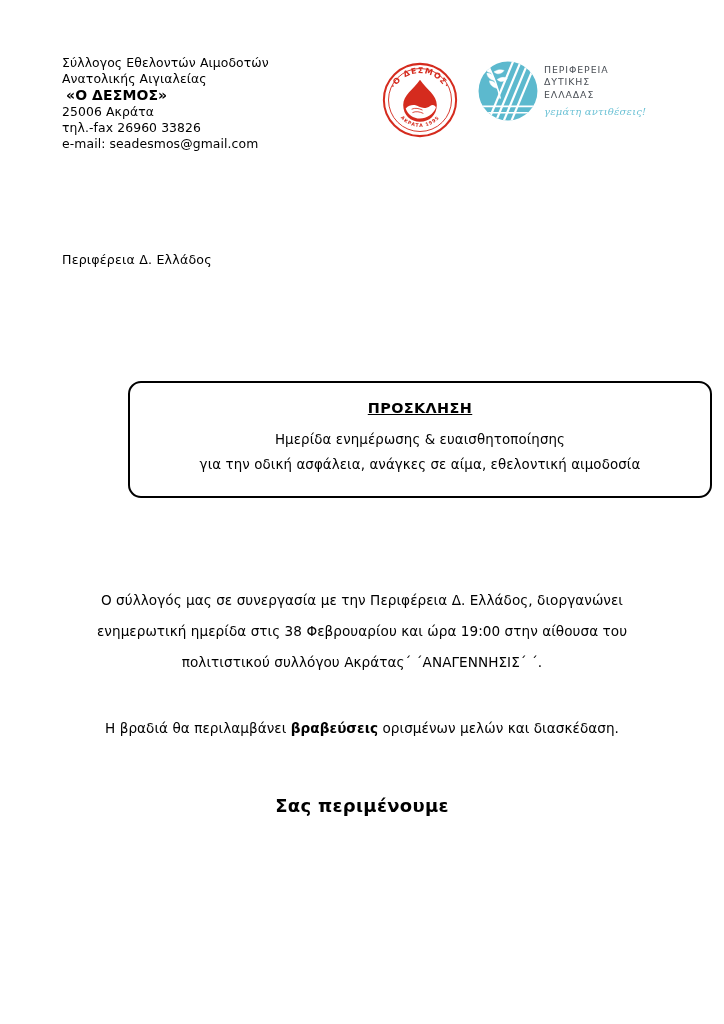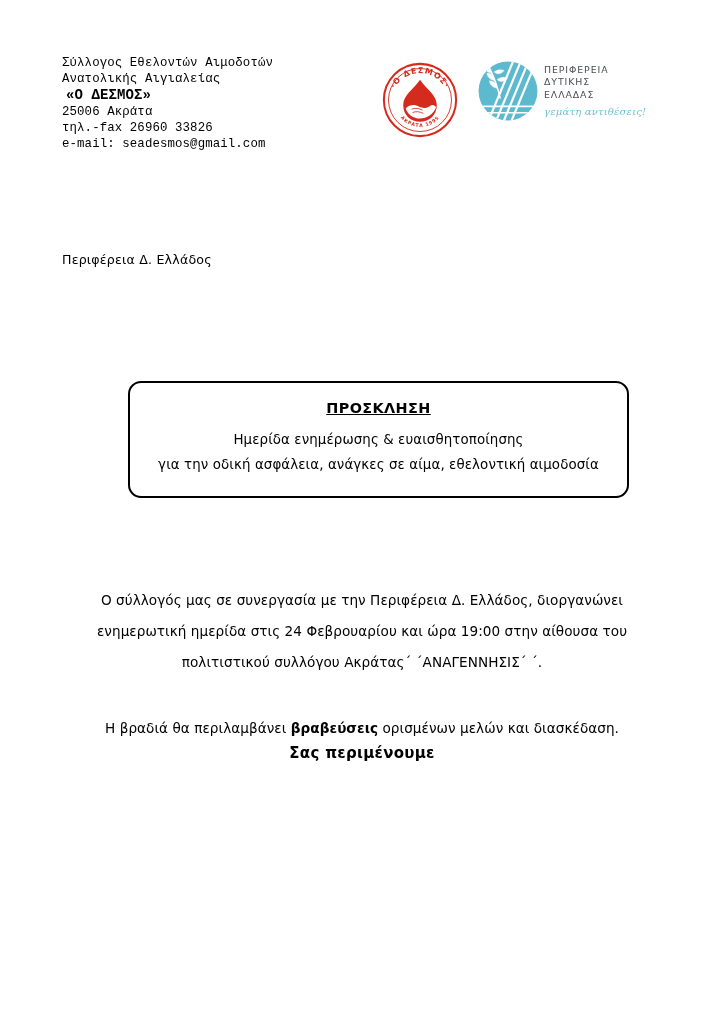--- a/index.html
+++ b/index.html
@@ -32,21 +32,20 @@
     width: 600px;
     display: flex;
     align-items: flex-start;
   }
   .sender-block {
     width: 250px;
     font-size: 12.4px;
     line-height: 16.2px;
     color: #000;
     white-space: nowrap;
-    font-family: Liberation Mono, monospace;
   }
   .sender-line { letter-spacing: 0.1px; }
   .sender-line.bold {
     font-weight: bold;
     font-size: 14px;
     padding-left: 4px;
   }
 
   
   .logo-seal {
@@ -91,21 +90,21 @@
     font-size: 12.6px;
     letter-spacing: 0.2px;
     margin-top: 48px;
   }
 
   
   .invite-box {
     position: absolute;
     top: 381px;
     left: 128px;
-    width: 501px;
+    width: 584px;
     box-sizing: border-box;
     border: 2.2px solid #000000;
     border-radius: 13px;
     padding: 17px 14px 19px 14px;
     text-align: center;
     background: #ffffff;
   }
   .invite-title {
     font-size: 14.4px;
     font-weight: bold;
@@ -128,21 +127,22 @@
     text-align: center;
   }
   .body-para {
     font-size: 13.6px;
     line-height: 31px;
     letter-spacing: 0.05px;
     margin: 0;
   }
   .para-gap { height: 35px; }
   .closing {
-    font-size: 15px;
+    margin-top: 51px;
+    font-size: 18px;
     font-weight: bold;
     letter-spacing: 0.3px;
   }
   b.inline-bold { font-weight: bold; }
 </style>
 </head>
 <body>
 
 <div class="page">
 
@@ -220,21 +220,21 @@
 
   <div class="recipient">Περιφέρεια Δ. Ελλάδος</div>
 
   <div class="invite-box">
     <div class="invite-title">ΠΡΟΣΚΛΗΣΗ</div>
     <div class="invite-line">Ημερίδα ενημέρωσης &amp; ευαισθητοποίησης</div>
     <div class="invite-line">για την οδική ασφάλεια, ανάγκες σε αίμα, εθελοντική αιμοδοσία</div>
   </div>
 
   <div class="body-copy">
-    <p class="body-para"><span>Ο σύλλογός μας σε συνεργασία με την Περιφέρεια Δ. Ελλάδος, διοργανώνει ενημερωτική ημερίδα στις </span><span>24 Φεβρουαρίου</span><span> και ώρα </span><span>19:00</span><span> στην αίθουσα του πολιτιστικού συλλόγου Ακράτας΄ ΄ΑΝΑΓΕΝΝΗΣΙΣ΄ ΄.</span></p>
+    <p class="body-para"><span>Ο σύλλογός μας σε συνεργασία με την Περιφέρεια Δ. Ελλάδος, διοργανώνει ενημερωτική ημερίδα στις </span><span>38 Φεβρουαρίου</span><span> και ώρα </span><span>19:00</span><span> στην αίθουσα του πολιτιστικού συλλόγου Ακράτας΄ ΄ΑΝΑΓΕΝΝΗΣΙΣ΄ ΄.</span></p>
 
     <div class="para-gap"></div>
 
     <p class="body-para"><span>Η βραδιά θα περιλαμβάνει </span><b class="inline-bold">βραβεύσεις</b><span> ορισμένων μελών και διασκέδαση.</span></p>
 
     <div class="closing">Σας περιμένουμε</div>
   </div>
 
 </div>
 

